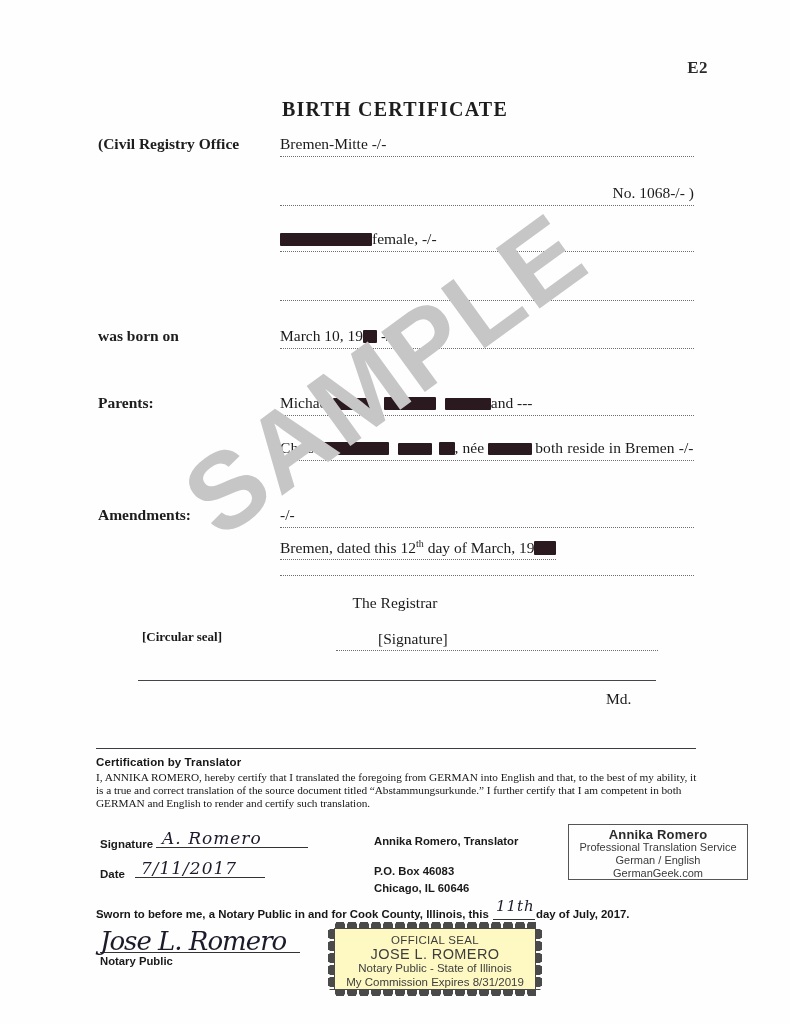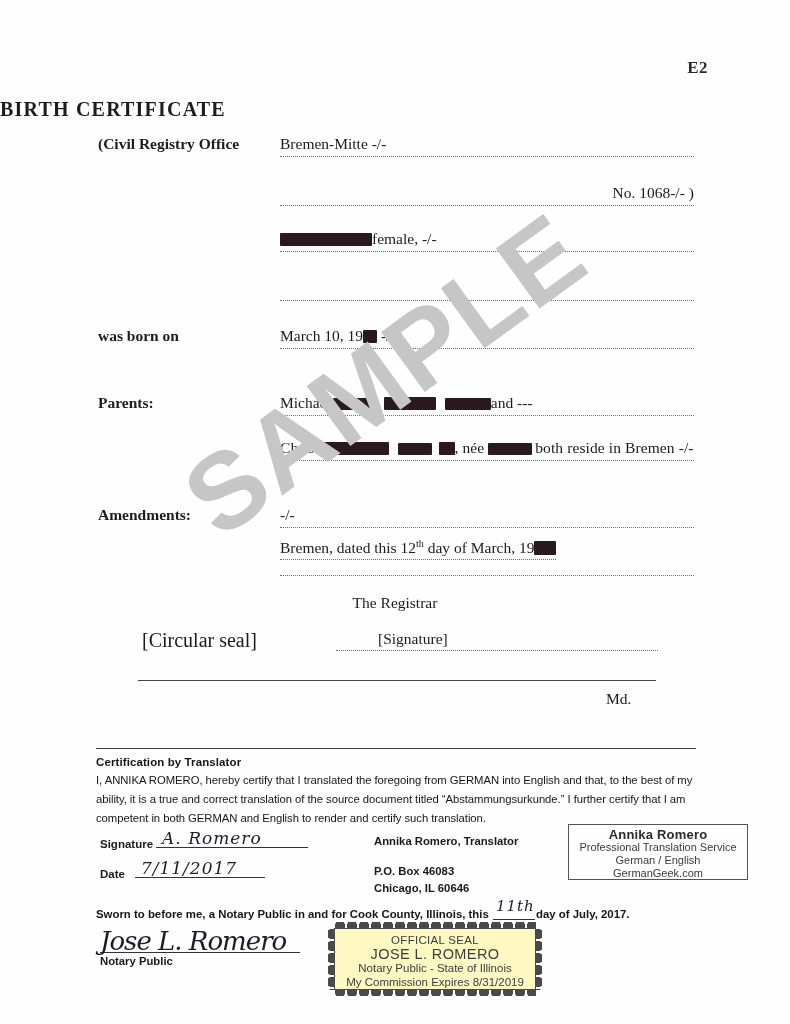--- a/index.html
+++ b/index.html
@@ -56,20 +56,21 @@
     letter-spacing: 0.5px;
     color: #2b2b2b;
   }
 
   
   .doc-title {
     position: absolute;
     left: 0;
     right: 0;
     top: 98px;
+    text-align: center;
     font-weight: 700;
     font-size: 20px;
     letter-spacing: 1.2px;
     color: #1d1d1d;
   }
 
   
   .cert-body {
     position: absolute;
     left: 98px;
@@ -144,21 +145,22 @@
     left: 0;
     right: 0;
     top: 594px;
     text-align: center;
     font-size: 15.5px;
   }
   .circular-seal {
     position: absolute;
     left: 142px;
     top: 629px;
-    font-size: 20px;
+    font-size: 13px;
+    font-weight: bold;
   }
   .signature-line {
     position: absolute;
     left: 336px;
     top: 630px;
     width: 322px;
     border-bottom: 1.5px dotted #6e6e6e;
     padding-bottom: 2px;
     text-align: left;
     font-size: 15.5px;
@@ -199,22 +201,23 @@
     color: #161616;
   }
   .cert-heading {
     font-weight: 700;
     font-size: 11.5px;
     margin-bottom: 3px;
     letter-spacing: 0.1px;
   }
   .cert-text {
     font-size: 11.3px;
-    line-height: 19px;
+    line-height: 13px;
     letter-spacing: -0.05px;
+    font-family: Liberation Serif, serif;
   }
 
   
   .sig-row {
     position: absolute;
     left: 100px;
     top: 832px;
     font-family: "Liberation Sans", sans-serif;
     font-size: 11.5px;
     font-weight: 700;

